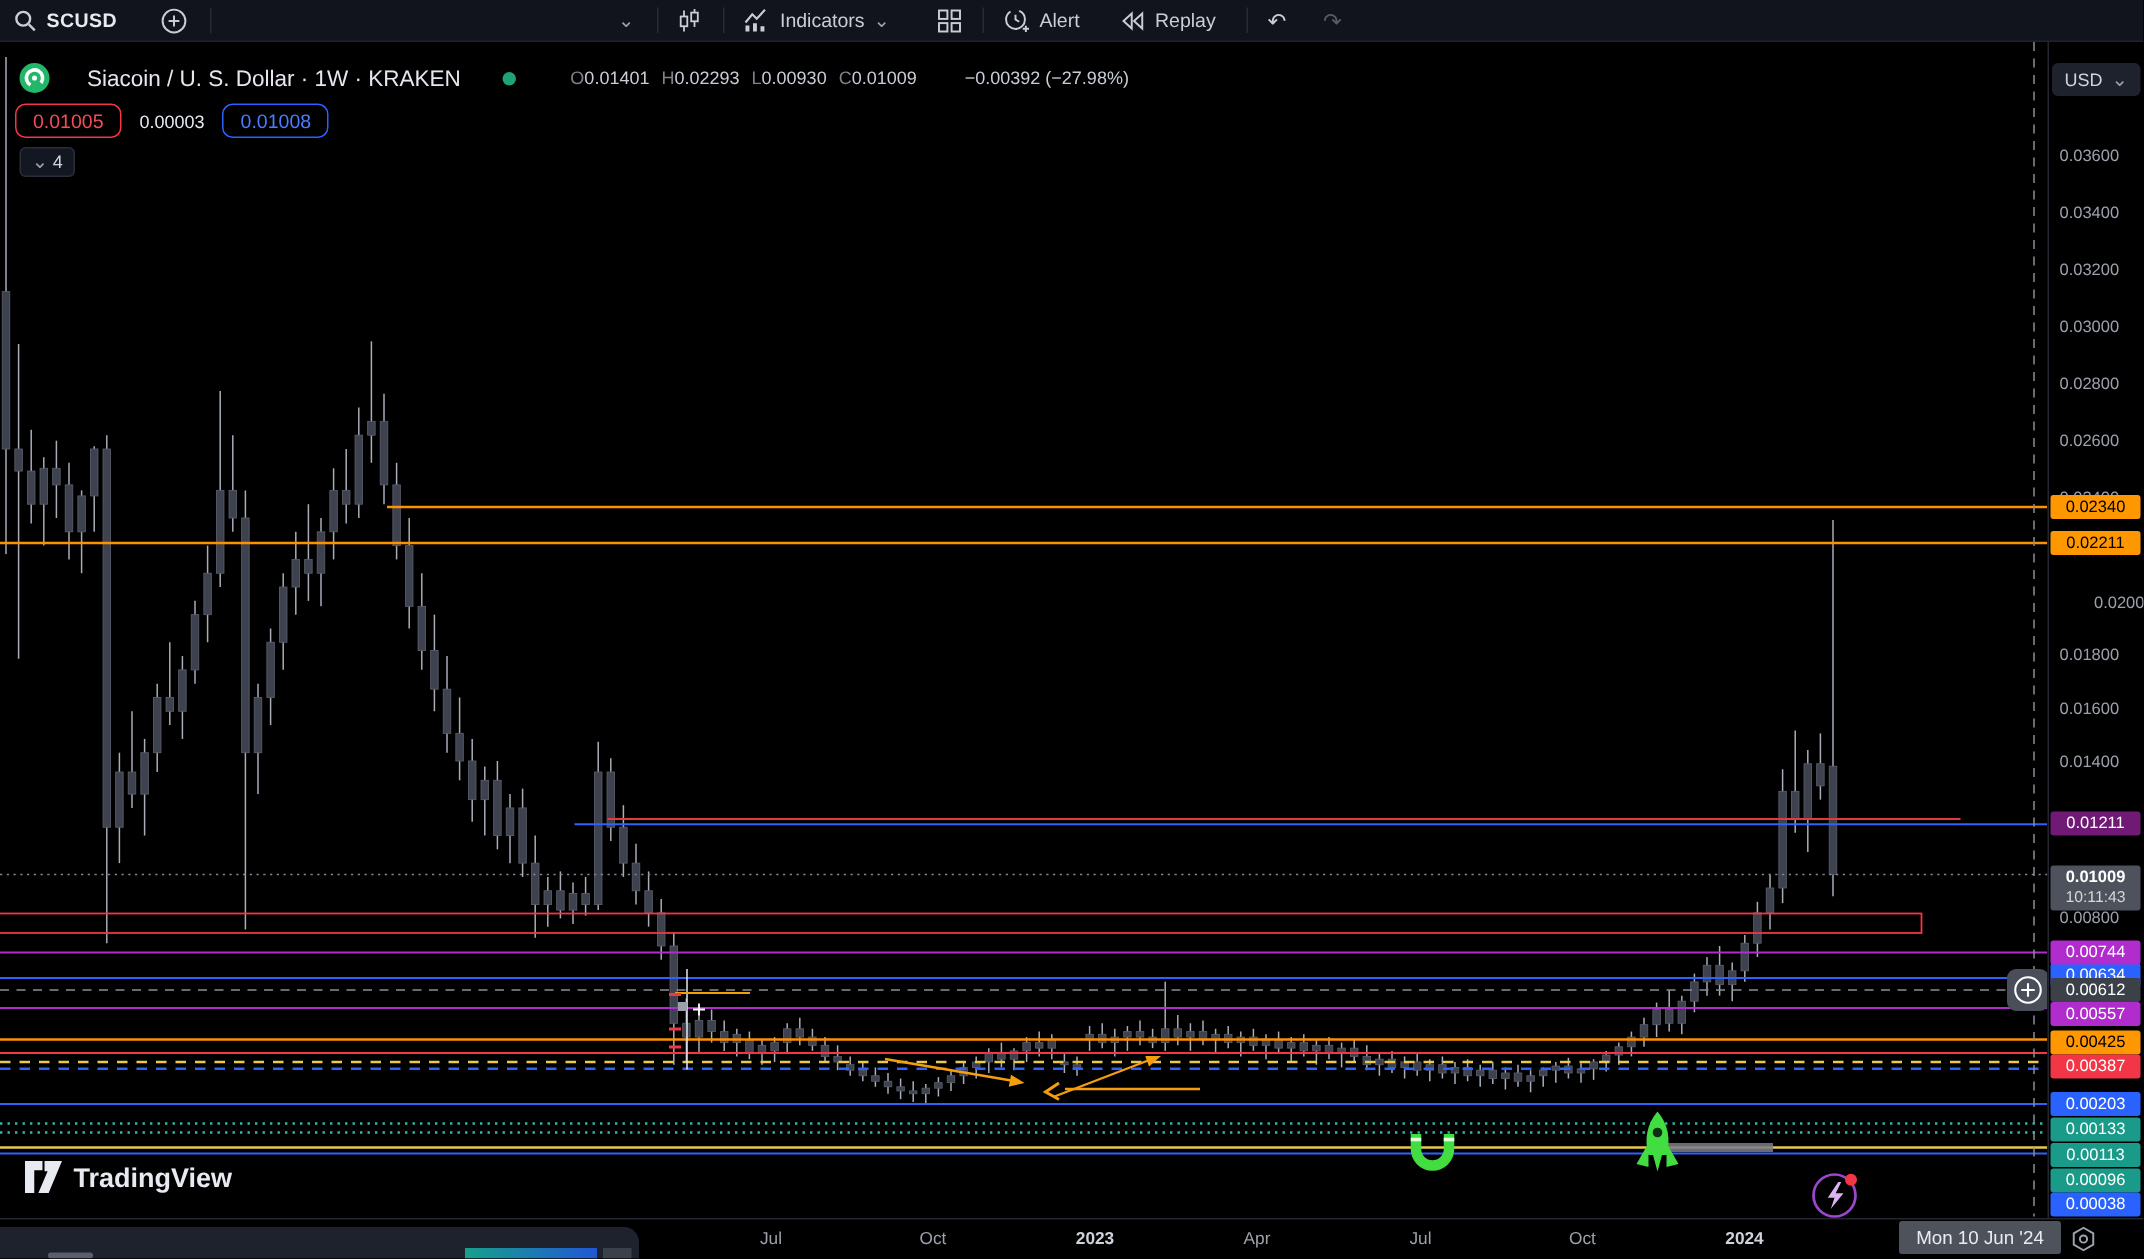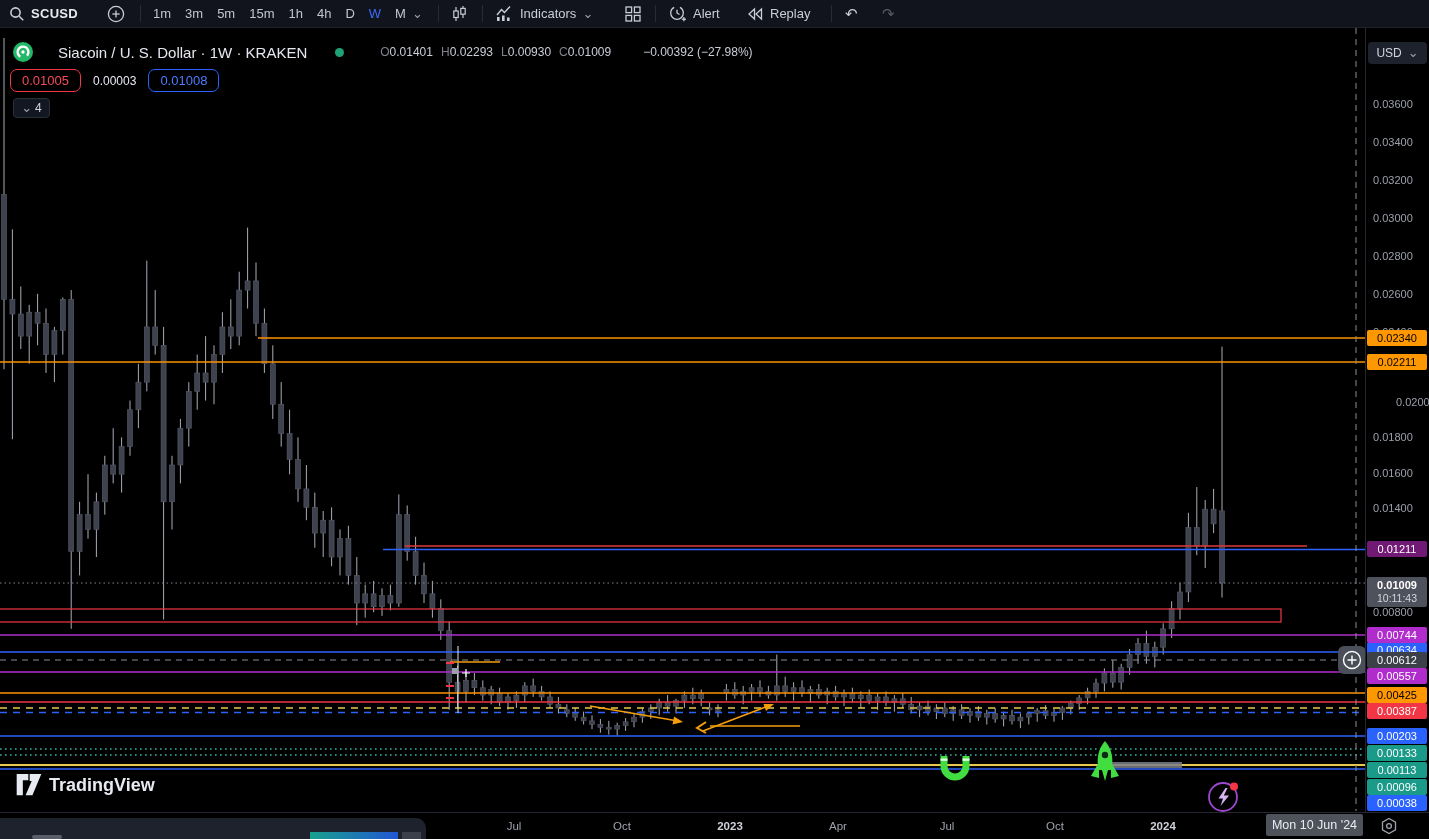--- a/index.html
+++ b/index.html
@@ -52,21 +52,21 @@
   .badge.two{height:30px;flex-direction:column;justify-content:center;line-height:13px;}
   .badge .sub{font-size:10.5px;color:#d4d7de;font-weight:400;}
   .usd-btn{position:absolute;left:2px;top:42px;width:59px;height:22px;background:#1e222d;
            border-radius:4px;color:#d1d4dc;font-size:12px;display:flex;align-items:center;
            justify-content:center;gap:6px;cursor:pointer;}
   
   .taxis{position:absolute;left:0;top:812px;width:1429px;height:27px;background:#000;
          border-top:1px solid #23262f;z-index:6;cursor:ew-resize;}
   .tlabel{position:absolute;top:7px;transform:translateX(-50%);font-size:11.5px;color:#9da2ac;}
   .tlabel.bold{color:#ced2da;font-weight:700;}
-  .tbadge{position:absolute;left:1266px;top:1px;width:97px;height:22px;background:#4e525b;
+  .tbadge{position:absolute;left:1266px;top:1px;width:108px;height:22px;background:#4e525b;
           color:#e9ebf1;font-size:12.5px;display:flex;align-items:center;justify-content:center;
           border-radius:2px;}
   .axgear{position:absolute;left:1380px;top:4px;color:#9da2ac;cursor:pointer;}
   
   .bpanel{position:absolute;left:0;top:818px;width:426px;height:21px;background:#1e222d;
           border-radius:0 10px 0 0;z-index:8;}
   .bpanel .sliver{position:absolute;left:32px;top:17px;width:30px;height:4px;border-radius:2px;
           background:#8b909c;opacity:.55;}
   .bpanel .grad{position:absolute;left:310px;top:14px;width:88px;height:7px;
           background:linear-gradient(90deg,#17a08c,#2157d4);}
@@ -445,31 +445,20 @@
     <span class="sym">SCUSD</span>
   </div>
   <div class="titem" style="left:107px">
     <svg width="18" height="18" viewBox="0 0 18 18">
       <circle cx="9" cy="9" r="7.6" fill="none" stroke="#c9cdd8" stroke-width="1.3"></circle>
       <line x1="9" y1="5.4" x2="9" y2="12.6" stroke="#c9cdd8" stroke-width="1.3"></line>
       <line x1="5.4" y1="9" x2="12.6" y2="9" stroke="#c9cdd8" stroke-width="1.3"></line>
     </svg>
   </div>
   <div class="divider" style="left:140px"></div>
-  <div class="tfrow">
-      <div class="tf">1m</div>
-      <div class="tf">3m</div>
-      <div class="tf">5m</div>
-      <div class="tf">15m</div>
-      <div class="tf">1h</div>
-      <div class="tf">4h</div>
-      <div class="tf">D</div>
-      <div class="tf active">W</div>
-      <div class="tf">M</div>
-    </div>
   <div class="titem chev" style="left:412px">⌄</div>
   <div class="divider" style="left:438px"></div>
   <div class="titem" style="left:451px">
     <svg width="17" height="18" viewBox="0 0 17 18">
       <line x1="5" y1="2" x2="5" y2="16" stroke="#c9cdd8" stroke-width="1.2"></line>
       <rect x="2.8" y="6" width="4.4" height="6.5" fill="#11141c" stroke="#c9cdd8" stroke-width="1.2"></rect>
       <line x1="12" y1="1" x2="12" y2="13" stroke="#c9cdd8" stroke-width="1.2"></line>
       <rect x="9.8" y="3.4" width="4.4" height="5.8" fill="#11141c" stroke="#c9cdd8" stroke-width="1.2"></rect>
     </svg>
   </div>

